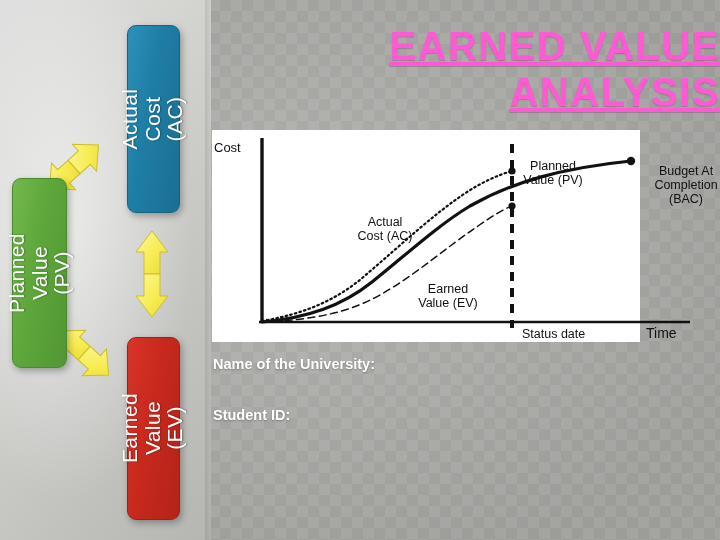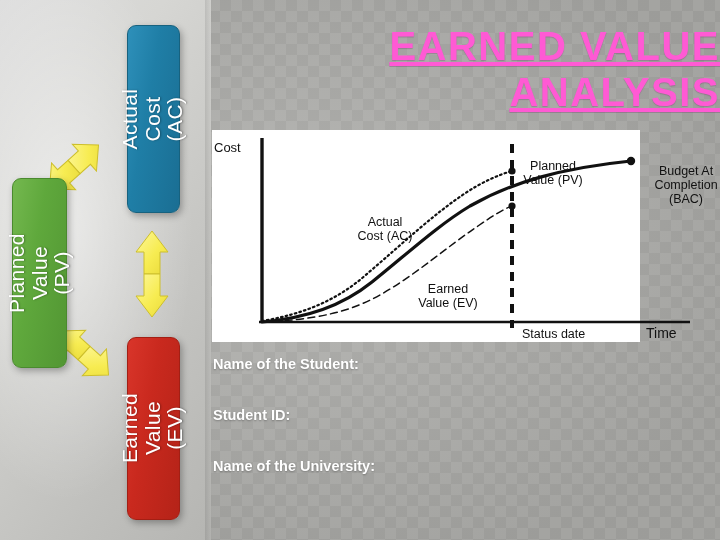--- a/index.html
+++ b/index.html
@@ -200,18 +200,17 @@
         <text x="474" y="45" font-family="Liberation Sans, sans-serif" font-size="12.5" fill="#111" text-anchor="middle">Budget At</text>
         <text x="474" y="59" font-family="Liberation Sans, sans-serif" font-size="12.5" fill="#111" text-anchor="middle">Completion</text>
         <text x="474" y="73" font-family="Liberation Sans, sans-serif" font-size="12.5" fill="#111" text-anchor="middle">(BAC)</text>
       </g>
 
       <text x="310" y="208" font-family="Liberation Sans, sans-serif" font-size="12.5" fill="#111">Status date</text>
     </svg>
   </div>
 
   <div class="student-block">
-    <p class="student-line">Name of the Student:</p>
+    <p class="student-line">Name of the University:</p>
     <p class="student-line">Student ID:</p>
-    <p class="student-line">Name of the University:</p>
   </div>
 
 </div>
 
 </body></html>

